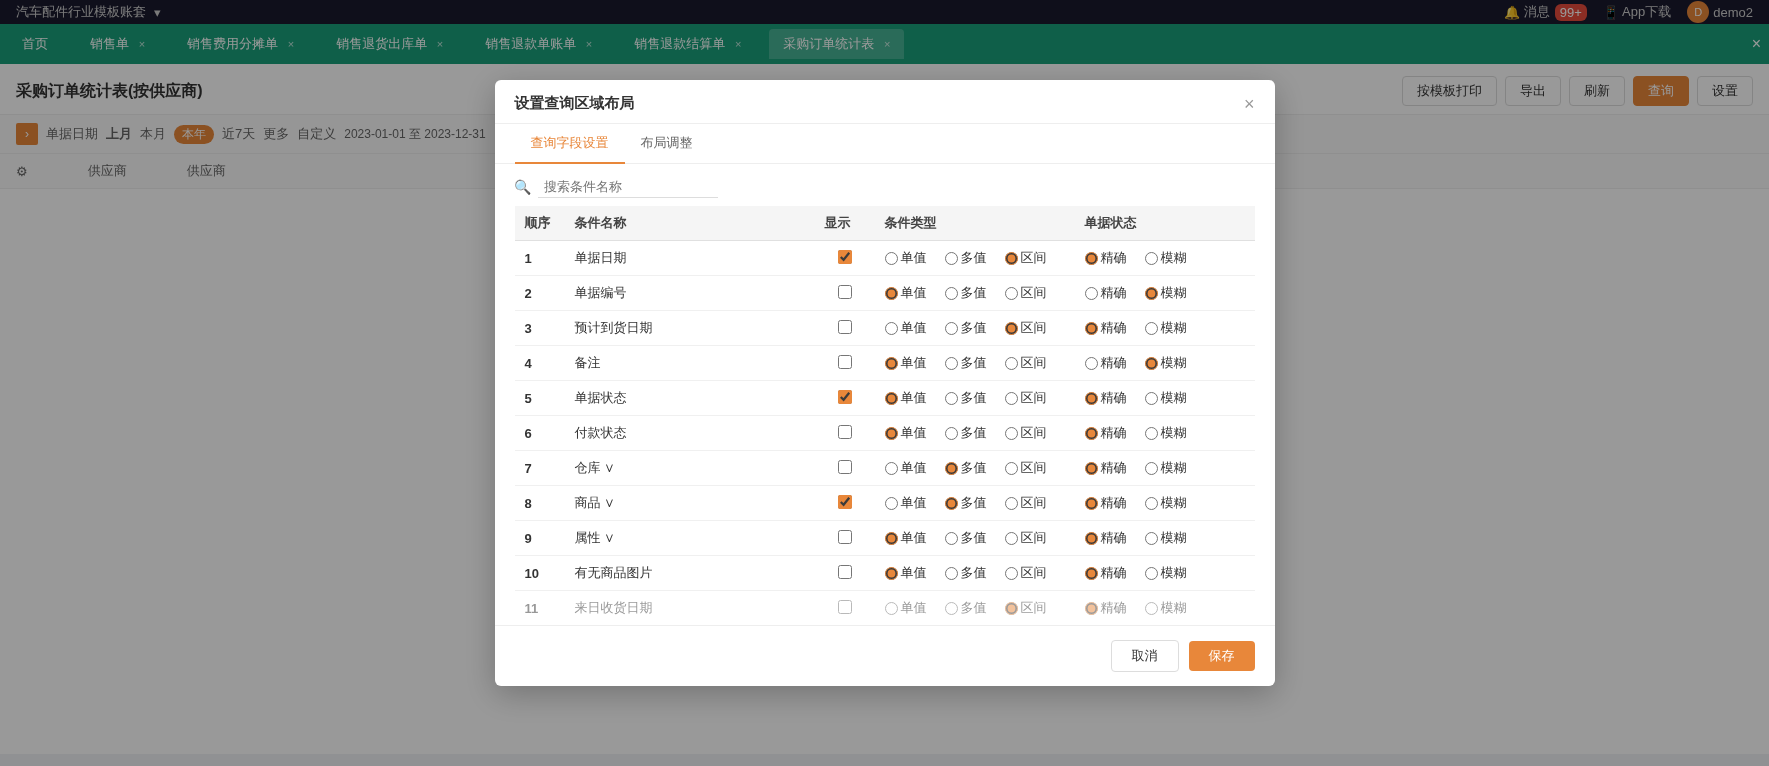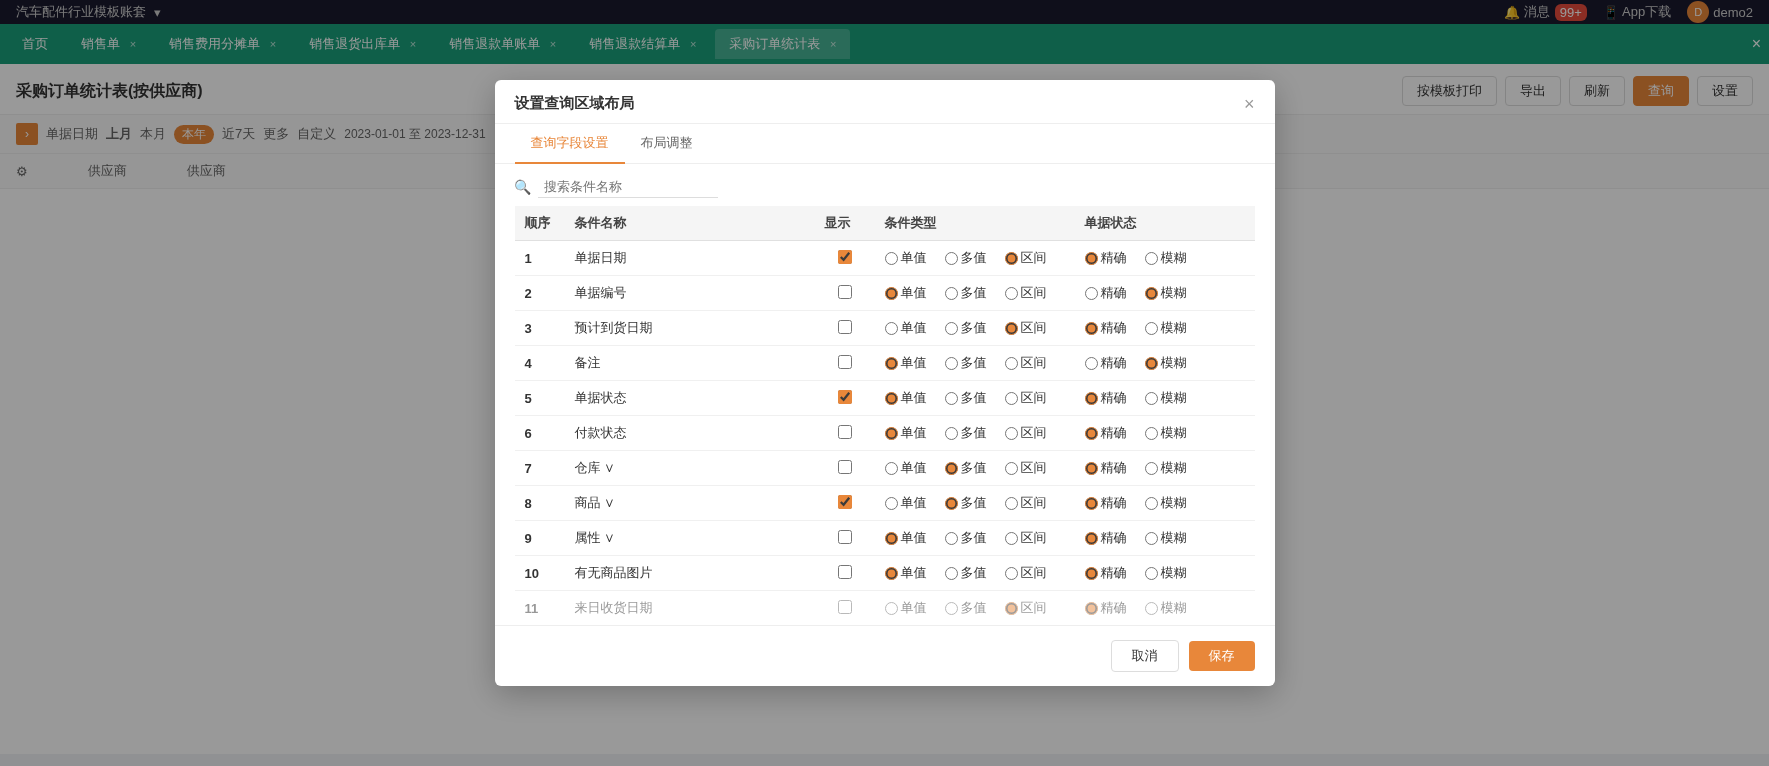--- a/index.html
+++ b/index.html
@@ -19,21 +19,21 @@
     .top-bar-right { display: flex; align-items: center; gap: 16px; font-size: 13px; }
     .top-bar-right .badge { background: #e74c3c; color: #fff; border-radius: 6px; font-size: 13px; padding: 1px 5px; margin-left: 2px; }
 
     
     .nav-bar {
       background: #1a9f7a;
       height: 40px;
       display: flex;
       align-items: center;
       padding: 0 8px;
-      gap: 5px;
+      gap: 14px;
     }
     .nav-tab {
       color: #fff;
       padding: 6px 14px;
       border-radius: 4px 4px 0 0;
       cursor: pointer;
       font-size: 13px;
       white-space: nowrap;
       background: transparent;
     }

